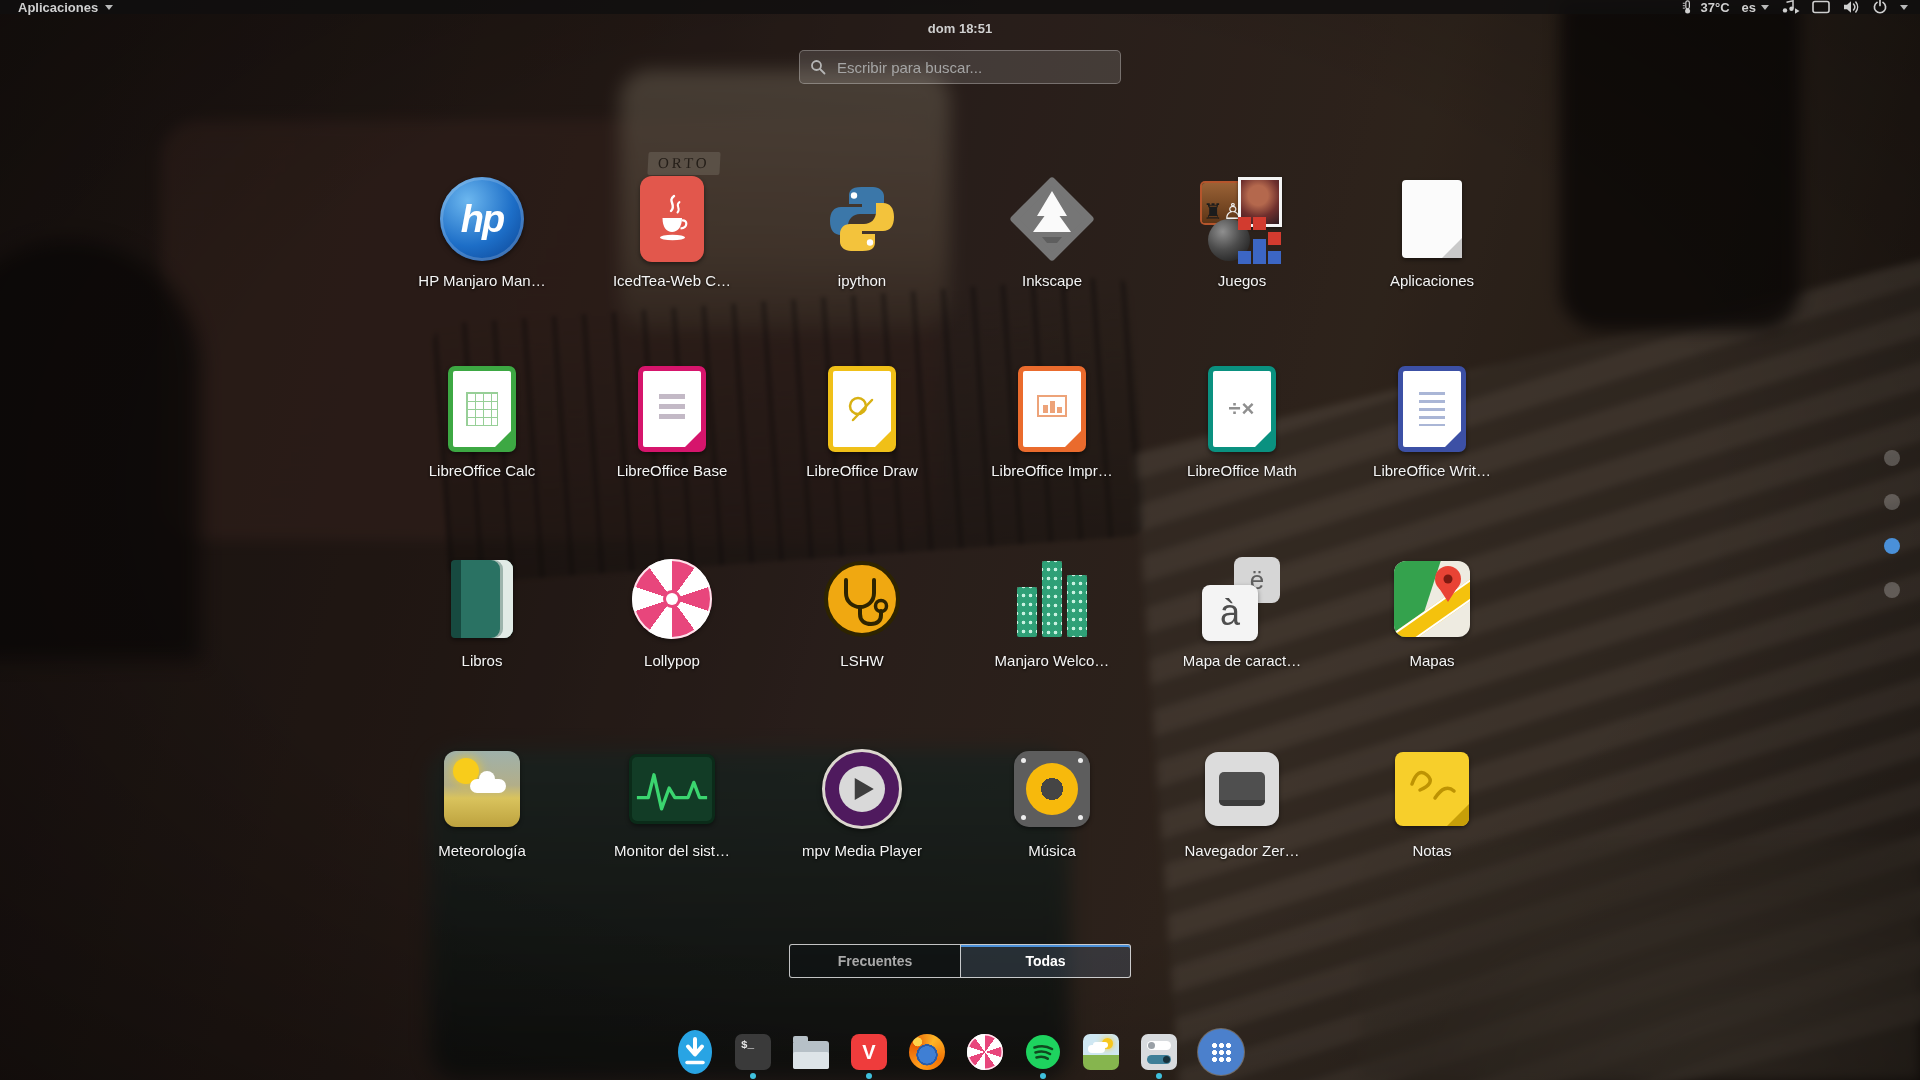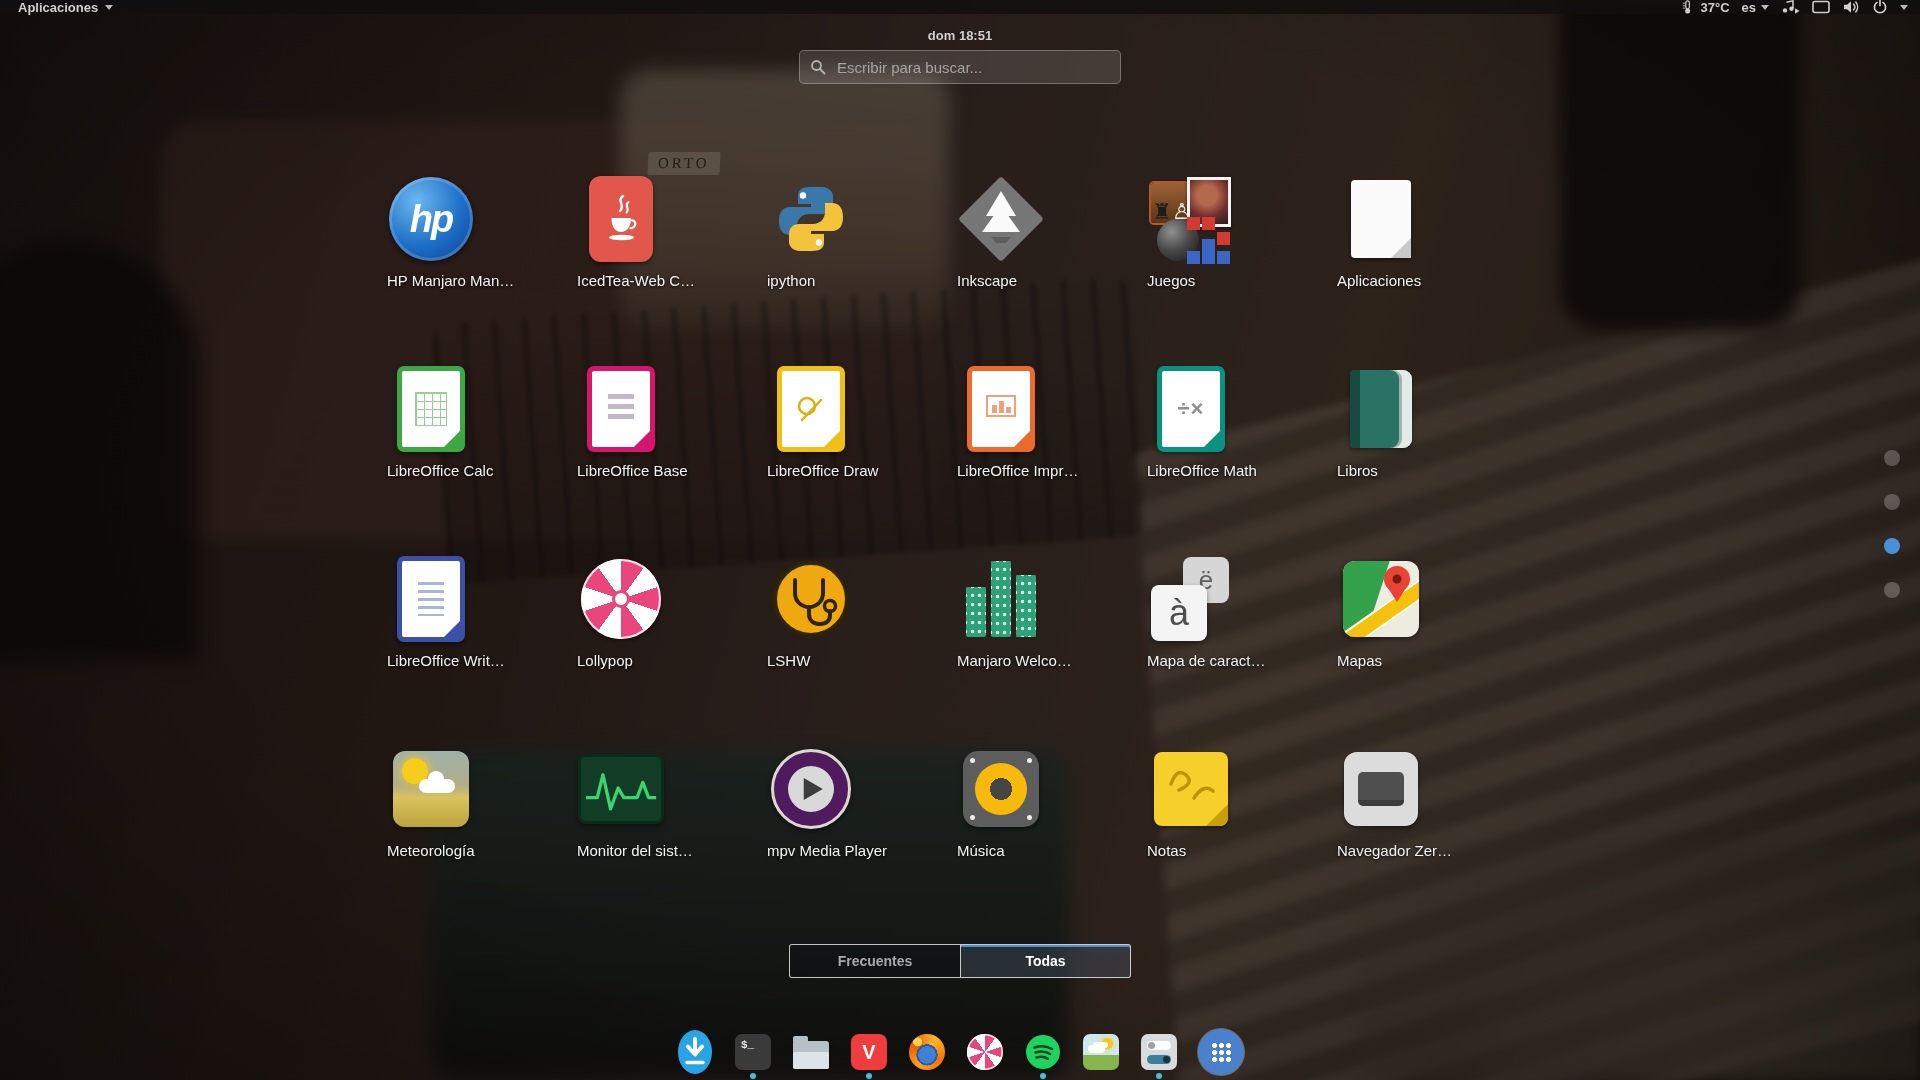--- a/index.html
+++ b/index.html
@@ -38,38 +38,38 @@
   .wp-vig{position:absolute;inset:0;background:radial-gradient(ellipse at 50% 45%,transparent 55%,rgba(0,0,0,.35) 100%);}
 
   
   .topbar{position:absolute;left:0;top:0;width:100%;height:14px;z-index:20;
     background:rgba(16,15,15,.82);display:flex;align-items:center;color:#cfcfcf;
     font-size:13px;font-weight:bold;}
   .tb-left{display:flex;align-items:center;padding-left:10px;flex:0 0 auto;}
   .tb-appmenu{display:flex;align-items:center;gap:7px;padding:0 8px;height:26px;cursor:pointer;}
   .chev{width:0;height:0;border-left:4px solid transparent;border-right:4px solid transparent;
     border-top:5px solid #b9b9b9;display:inline-block;}
-  .tb-center{position:absolute;left:50%;transform:translateX(-50%);top:7px;height:26px;
+  .tb-center{position:absolute;left:50%;transform:translateX(-50%);top:0;height:26px;
     display:flex;align-items:center;padding:15px 10px;}
   .tb-right{margin-left:auto;display:flex;align-items:center;gap:12px;padding-right:12px;}
   .tb-item{display:flex;align-items:center;gap:5px;height:26px;}
   .tb-item svg{display:block;}
 
   
   .search{position:absolute;top:50px;left:50%;transform:translateX(-50%);width:322px;height:34px;z-index:10;
     background:rgba(255,255,255,.13);border:1px solid rgba(255,255,255,.28);border-radius:5px;
     display:flex;align-items:center;gap:9px;padding:0 10px;box-sizing:border-box;}
   .search input{flex:1;background:transparent;border:none;outline:none;color:#eee;font-size:15px;
     font-family:"Liberation Sans",sans-serif;}
   .search input::placeholder{color:#a5a5a5;}
 
   
   .grid{position:absolute;left:387px;top:158px;z-index:5;display:grid;
     grid-template-columns:repeat(6,190px);grid-auto-rows:190px;}
-  .app{display:flex;flex-direction:column;padding-top:17px;cursor:pointer;}
+  .app{display:flex;flex-direction:column;align-items:center;padding-top:17px;cursor:pointer;}
   .app-ic{width:88px;height:88px;display:flex;align-items:center;justify-content:center;
     margin-bottom:9px;position:relative;}
   .app-label{color:#f4f4f4;font-size:15px;white-space:nowrap;text-shadow:0 1px 3px rgba(0,0,0,.9);}
 
   
   .ic-hp{width:84px;height:84px;border-radius:50%;
     background:radial-gradient(circle at 33% 28%,#6cb7ef,#1d6ec7 55%,#0a3f8d 100%);
     box-shadow:inset 0 0 0 3px rgba(255,255,255,.18),0 2px 5px rgba(0,0,0,.5);
     display:flex;align-items:center;justify-content:center;
     color:#fff;font-style:italic;font-weight:bold;font-size:38px;letter-spacing:-2px;}
@@ -426,32 +426,32 @@
       <div class="app-ic">
         <div class="lo-doc" style="--c:#0a9180">
             <span class="gl-math">÷×</span>
           </div>
       </div>
       <div class="app-label">LibreOffice Math</div>
     </div>
 
     <div class="app">
       <div class="app-ic">
-          <div class="ic-libros"></div>
-        </div>
-      <div class="app-label">Libros</div>
-    </div>
-
-    <div class="app">
-      <div class="app-ic">
         <div class="lo-doc" style="--c:#3c50a5">
             <div class="gl-writer"></div>
           </div>
       </div>
       <div class="app-label">LibreOffice Writ…</div>
+    </div>
+
+    <div class="app">
+      <div class="app-ic">
+          <div class="ic-libros"></div>
+        </div>
+      <div class="app-label">Libros</div>
     </div>
 
     <div class="app">
       <div class="app-ic">
           <div class="ic-lolly"></div>
         </div>
       <div class="app-label">Lollypop</div>
     </div>
 
     <div class="app">
@@ -533,36 +533,36 @@
 
     <div class="app">
       <div class="app-ic">
           <div class="ic-musica"></div>
         </div>
       <div class="app-label">Música</div>
     </div>
 
     <div class="app">
       <div class="app-ic">
+        <div class="ic-zeroconf">
+            <div class="zc-screen"></div>
+          </div>
+      </div>
+      <div class="app-label">Navegador Zer…</div>
+    </div>
+
+    <div class="app">
+      <div class="app-ic">
         <div class="ic-notas">
           <svg width="74" height="74" viewBox="0 0 74 74">
             <path d="M17 32 q6 -17 15 -9 t-7 15 M40 46 q10 -15 19 -7" stroke="#bd9303" stroke-width="3.5" fill="none" stroke-linecap="round"></path>
           </svg>
         </div>
       </div>
       <div class="app-label">Notas</div>
-    </div>
-
-    <div class="app">
-      <div class="app-ic">
-        <div class="ic-zeroconf">
-            <div class="zc-screen"></div>
-          </div>
-      </div>
-      <div class="app-label">Navegador Zer…</div>
     </div>
 
   </div>
 
   <div class="pagedots">
     <span class="pd"></span>
     <span class="pd"></span>
     <span class="pd active"></span>
     <span class="pd"></span>
   </div>

